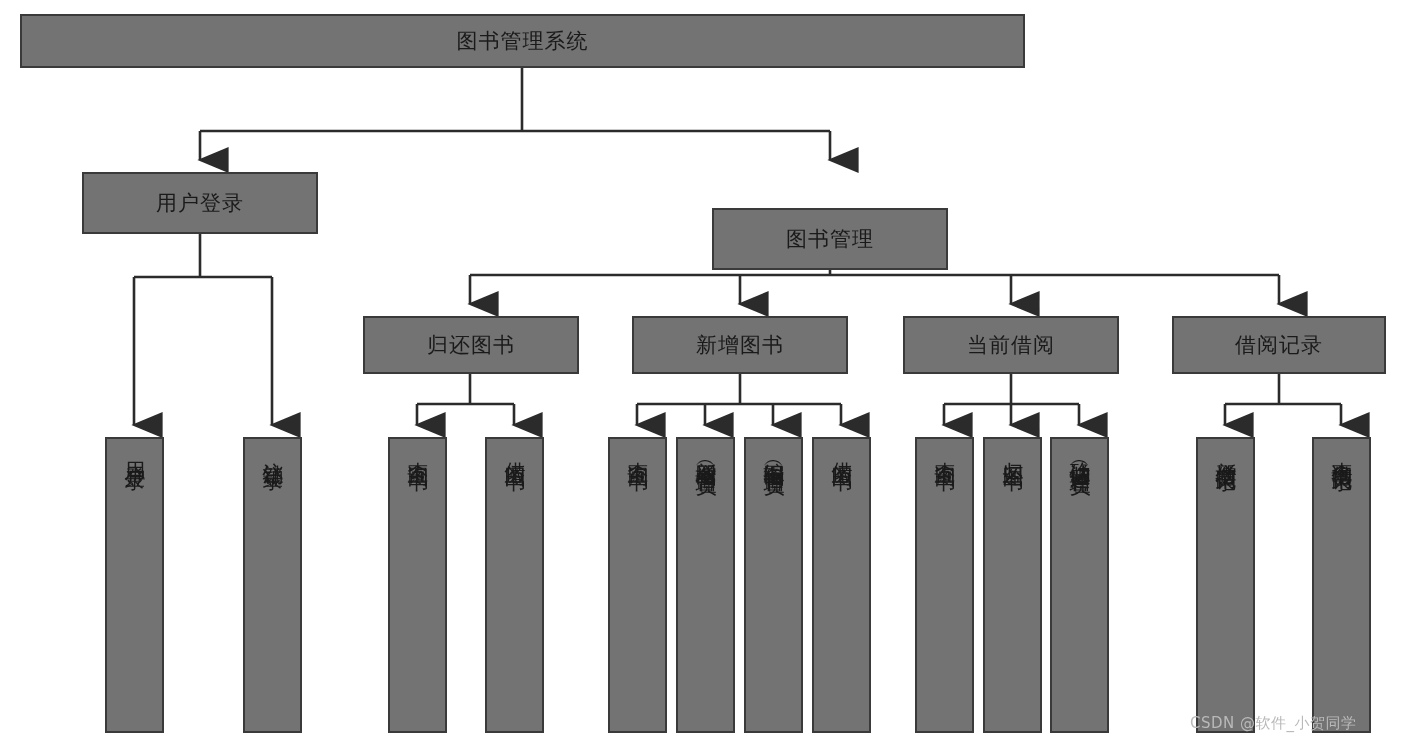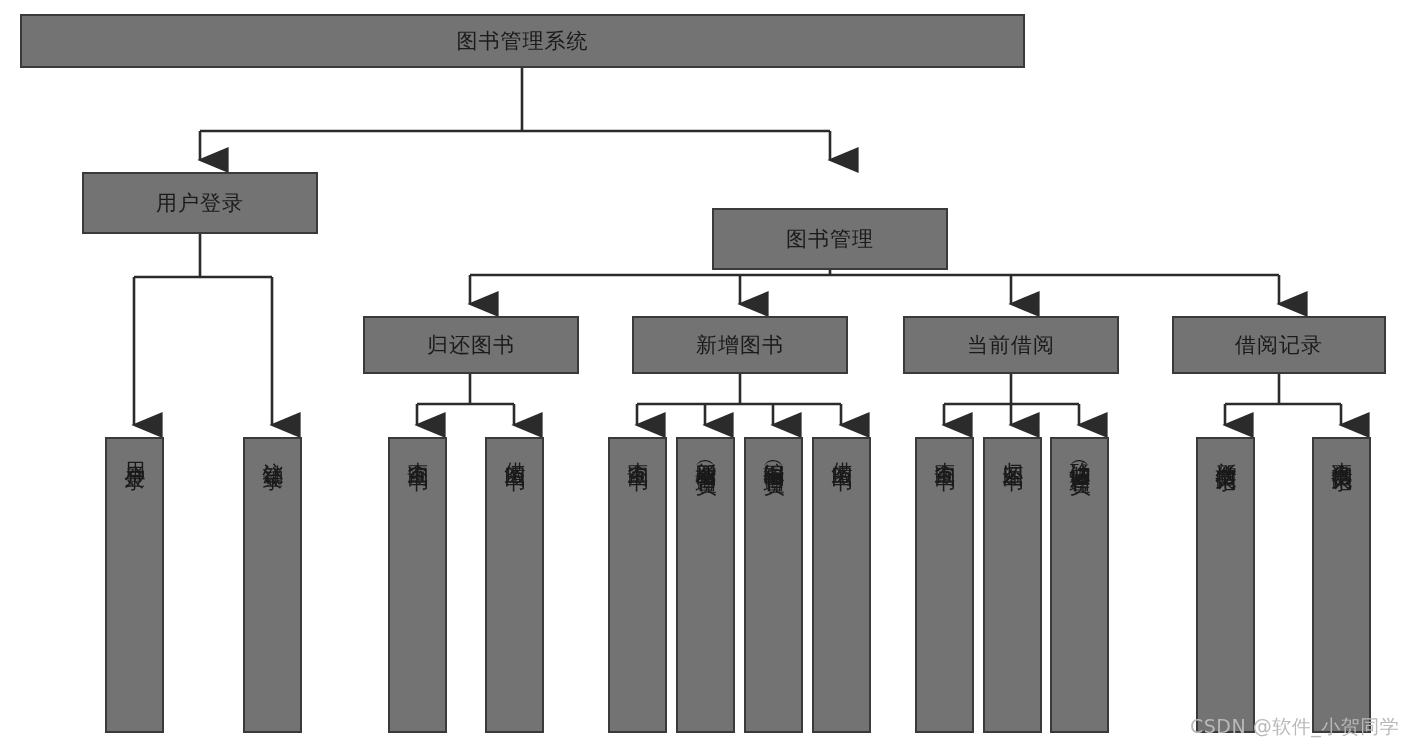--- a/index.html
+++ b/index.html
@@ -8,21 +8,21 @@
   #stage{position:absolute;inset:0;width:1405px;height:747px;}
   svg.edges{position:absolute;left:0;top:0;width:1405px;height:747px;}
   .node{position:absolute;box-sizing:border-box;background:#737373;
         border:2.5px solid #3a3a3a;display:flex;align-items:center;
         justify-content:center;color:#1a1a1a;}
   .node.h{font-size:21px;letter-spacing:1px;}
   .node.v{writing-mode:vertical-rl;text-orientation:upright;
           font-size:21px;letter-spacing:3px;line-height:1.0;
           padding-top:6px;justify-content:flex-start;align-items:center;}
   .node.v.tall{letter-spacing:2px;}
-  .watermark{position:absolute;left:1190px;top:714px;font-size:19px;
+  .watermark{position:absolute;left:1190px;top:714px;font-size:15px;
              color:#b9b9b9;white-space:nowrap;letter-spacing:0.5px;}
 </style>
 </head>
 <body>
 
 <div id="stage">
 
   <svg class="edges" viewBox="0 0 1405 747" xmlns="http://www.w3.org/2000/svg">
     <defs>
       <marker id="ah" viewBox="0 0 10 12" refX="5" refY="11" markerWidth="10" markerHeight="12" orient="auto-start-reverse">

